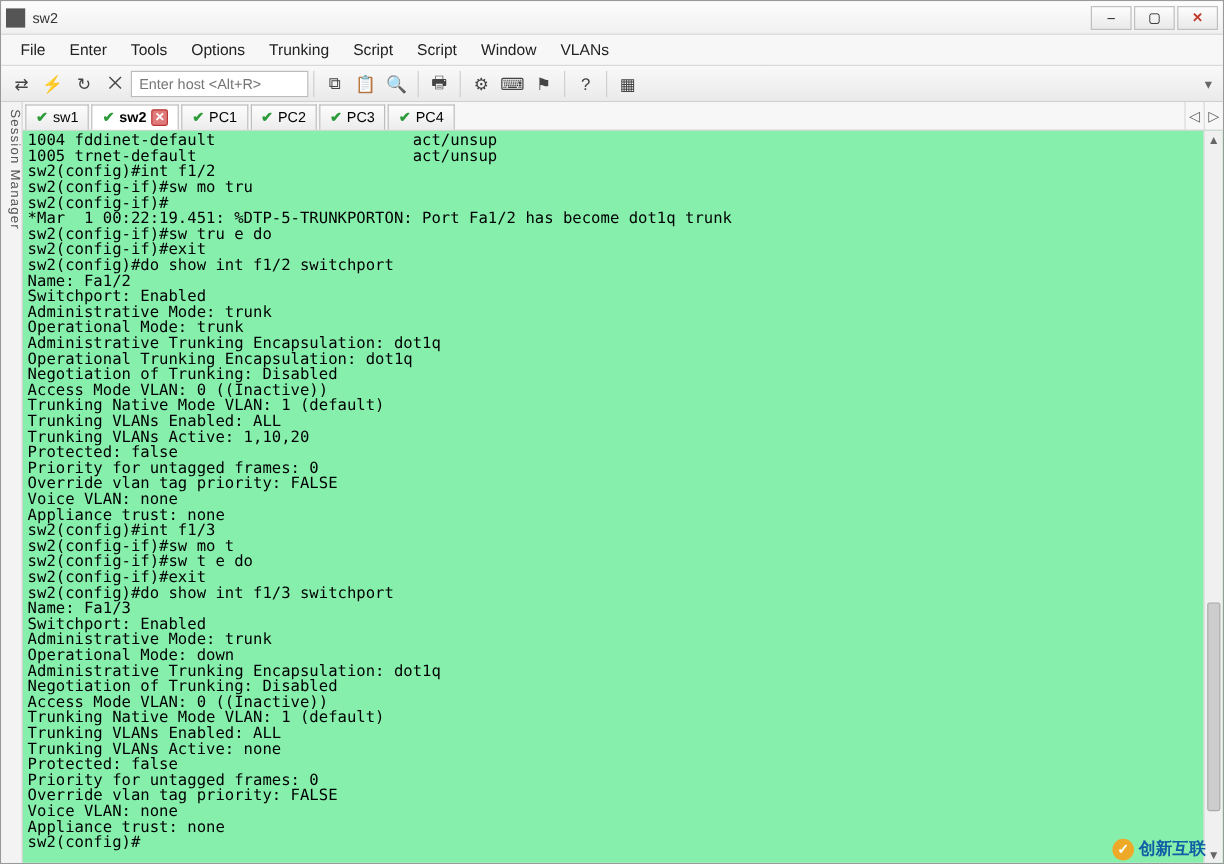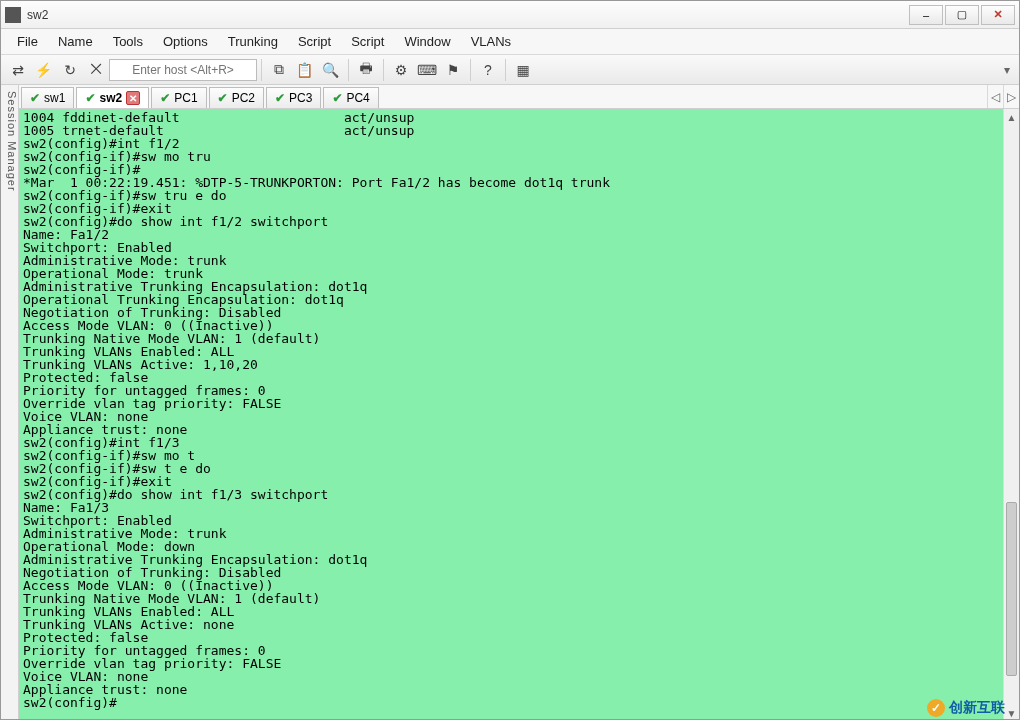--- a/index.html
+++ b/index.html
@@ -8,21 +8,21 @@
   .titlebar .app-icon { width:16px; height:16px; background:#555; margin-right:6px; display:inline-block;}
   .titlebar .title { flex:1; font-size:12px; color:#333;}
   .win-controls { display:flex; gap:0;}
   .win-btn { width:34px; height:20px; border:1px solid #bfbfbf; background:linear-gradient(#fdfdfd,#e9e9e9); display:flex; align-items:center; justify-content:center; font-size:11px; cursor:default; margin-left:2px;}
   .win-btn.close { color:#c0392b; font-weight:bold;}
   .menubar { height:26px; background:#f7f7f7; border-bottom:1px solid #d9d9d9; display:flex; align-items:center; padding:0 6px; gap:0;}
   .menubar .menu { padding:3px 10px; font-size:13px; color:#222; cursor:default;}
   .toolbar { height:30px; background:linear-gradient(#f9f9f9,#eaeaea); border-bottom:1px solid #cfcfcf; display:flex; align-items:center; padding:0 4px; gap:0;}
   .tbtn { width:24px; height:24px; display:flex; align-items:center; justify-content:center; color:#444; font-size:14px; cursor:default; margin:0 1px;}
   .tsep { width:1px; height:22px; background:#cfcfcf; margin:0 4px;}
-  .hostinput { height:22px; width:148px; border:1px solid #bcbcbc; padding:0 6px; font-size:12px; color:#777;text-align:center;}
+  .hostinput { height:22px; width:148px; border:1px solid #bcbcbc; padding:0 6px; font-size:12px; color:#777;}
   .tool-right { margin-left:auto; width:16px; height:24px; display:flex; align-items:center; justify-content:center; color:#666;}
   .body-wrap { display:flex; height:calc(720px - 28px - 26px - 30px); }
   .side-tab { width:18px; background:#f3f3f3; border-right:1px solid #cfcfcf; writing-mode:vertical-rl; text-orientation:mixed; font-size:11px; color:#555; padding-top:6px; letter-spacing:1px; text-align:left;}
   .main { flex:1; display:flex; flex-direction:column; min-width:0;}
   .tabbar { height:24px; background:#f7f7f7; border-bottom:1px solid #cfcfcf; display:flex; align-items:stretch; padding-left:2px;}
   .tab { display:flex; align-items:center; padding:0 8px; border:1px solid #bdbdbd; border-bottom:none; margin-right:2px; margin-top:2px; background:linear-gradient(#fdfdfd,#ececec); font-size:12px; gap:4px; cursor:default;}
   .tab.active { background:#fff; font-weight:bold;}
   .tab .chk { color:#2e9b3a; font-weight:bold; font-size:12px;}
   .tab .xred { width:14px; height:14px; border:1px solid #b33; background:#e07a7a; color:#fff; font-size:10px; display:flex; align-items:center; justify-content:center; border-radius:2px;}
   .tabbar .spacer { flex:1;}
@@ -44,21 +44,21 @@
   <span class="title">sw2</span>
   <div class="win-controls">
     <div class="win-btn">–</div>
     <div class="win-btn">▢</div>
     <div class="win-btn close">✕</div>
   </div>
 </div>
 
 <div class="menubar">
   <div class="menu">File</div>
-  <div class="menu">Name</div>
+  <div class="menu">Enter</div>
   <div class="menu">Tools</div>
   <div class="menu">Options</div>
   <div class="menu">Trunking</div>
   <div class="menu">Script</div>
   <div class="menu">Script</div>
   <div class="menu">Window</div>
   <div class="menu">VLANs</div>
 </div>
 
 <div class="toolbar">

